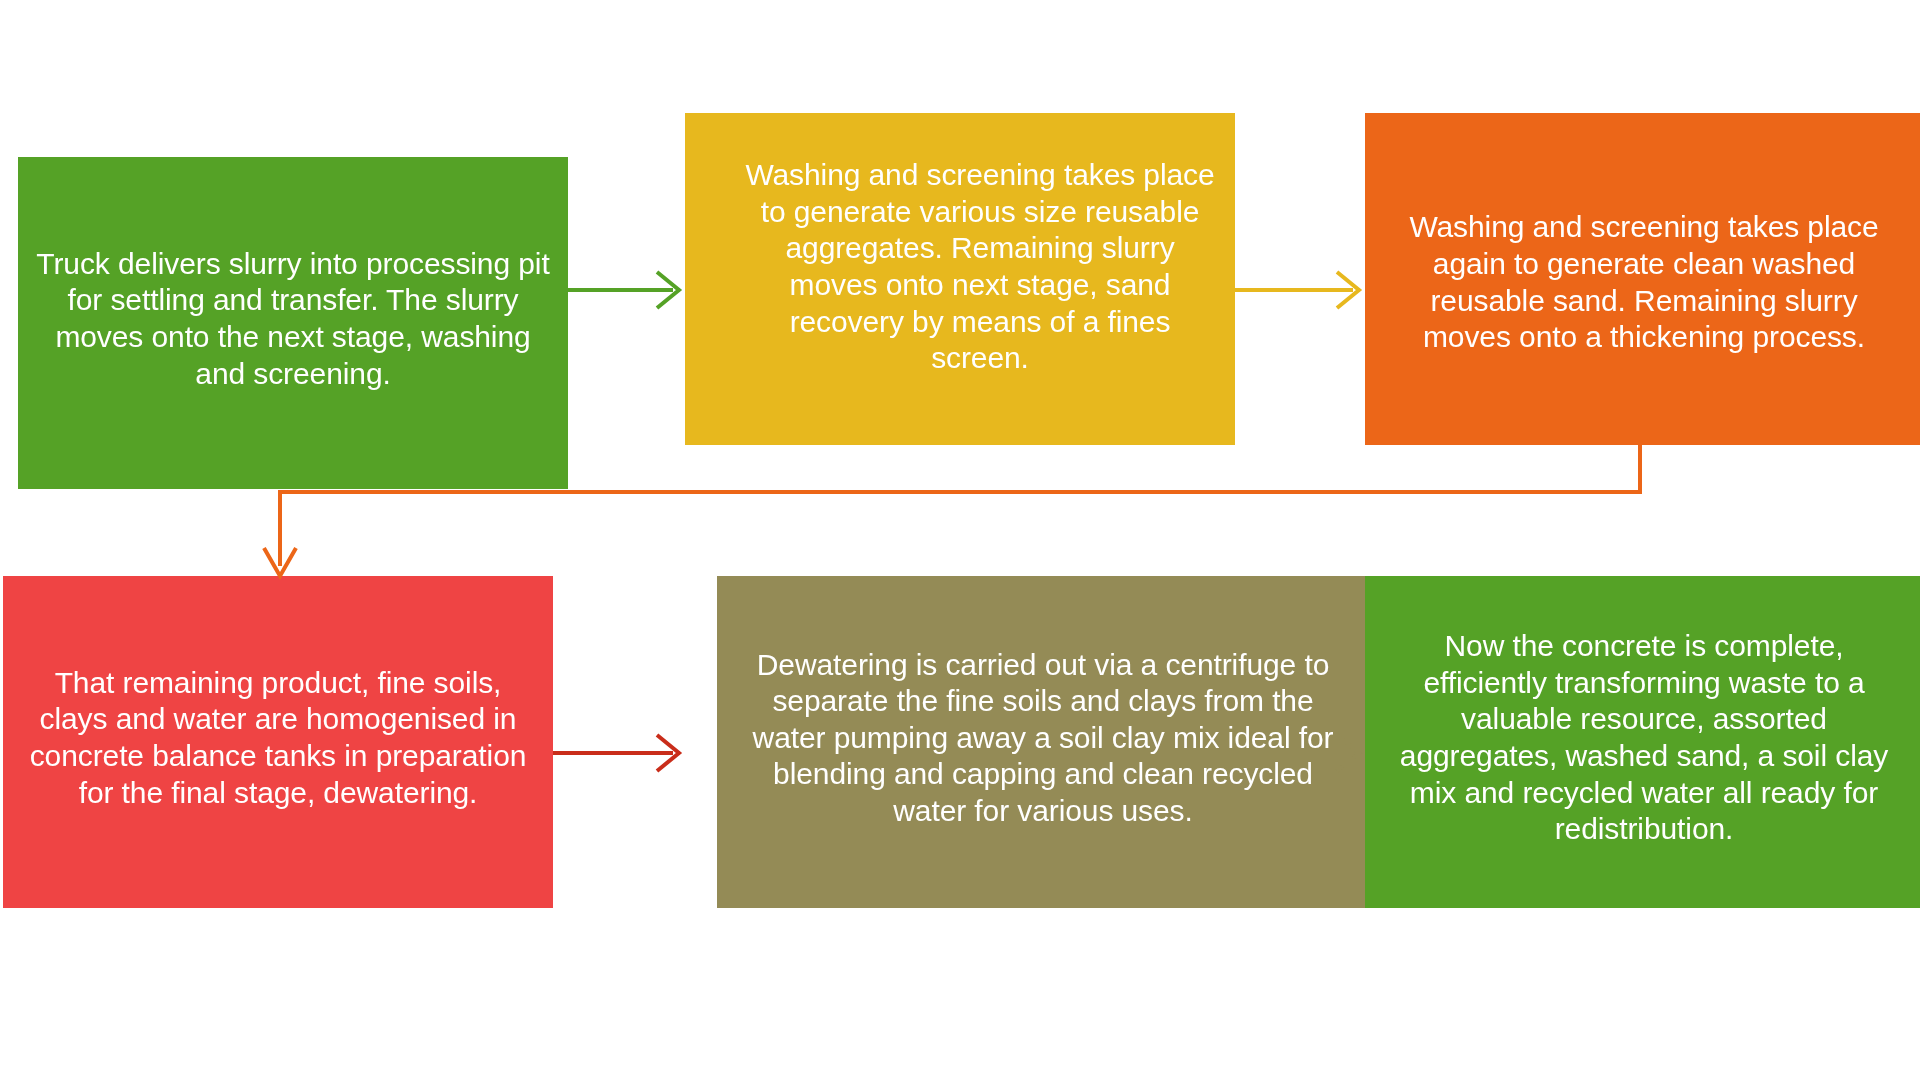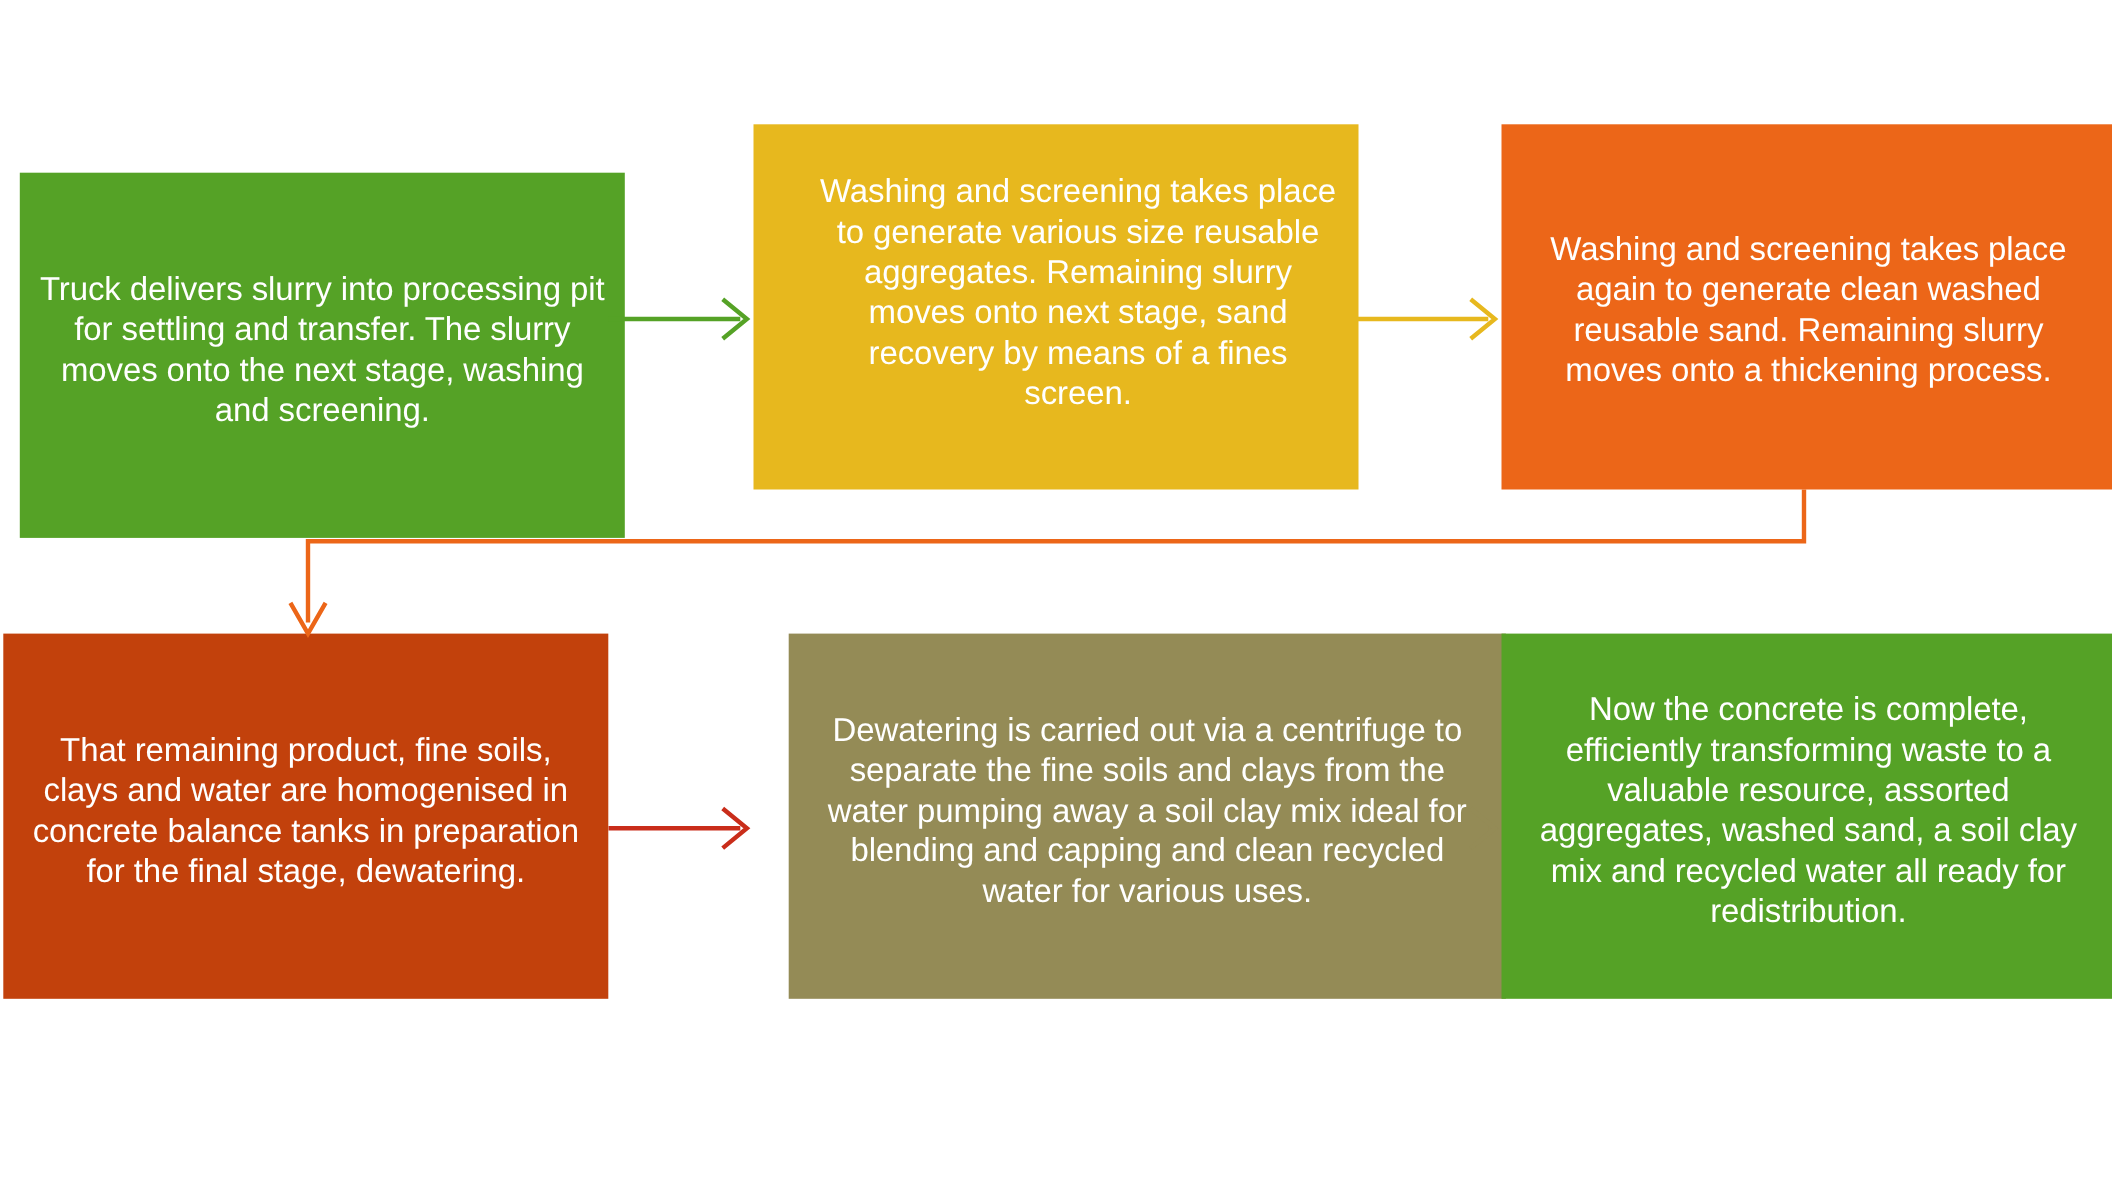--- a/index.html
+++ b/index.html
@@ -76,21 +76,21 @@
   </div>
 
   <div class="flow-box" id="box-2" style="background: rgb(231, 184, 30);">
     <div class="box-text">Washing and screening takes place to generate various size reusable aggregates. Remaining slurry moves onto next stage, sand recovery by means of a fines screen.</div>
   </div>
 
   <div class="flow-box" id="box-3" style="background: rgb(236, 102, 24);">
     <div class="box-text">Washing and screening takes place again to generate clean washed reusable sand. Remaining slurry moves onto a thickening process.</div>
   </div>
 
-  <div class="flow-box" id="box-4" style="background: #c2410c;">
+  <div class="flow-box" id="box-4" style="background: #ef4444;">
     <div class="box-text">That remaining product, fine soils, clays and water are homogenised in concrete balance tanks in preparation for the final stage, dewatering.</div>
   </div>
 
   <div class="flow-box" id="box-5" style="background: rgb(148, 139, 86);">
     <div class="box-text">Dewatering is carried out via a centrifuge to separate the fine soils and clays from the water pumping away a soil clay mix ideal for blending and capping and clean recycled water for various uses.</div>
   </div>
 
   <div class="flow-box" id="box-6" style="background: rgb(85, 162, 38);">
     <div class="box-text">Now the concrete is complete, efficiently transforming waste to a valuable resource, assorted aggregates, washed sand, a soil clay mix and recycled water all ready for redistribution.</div>
   </div>

